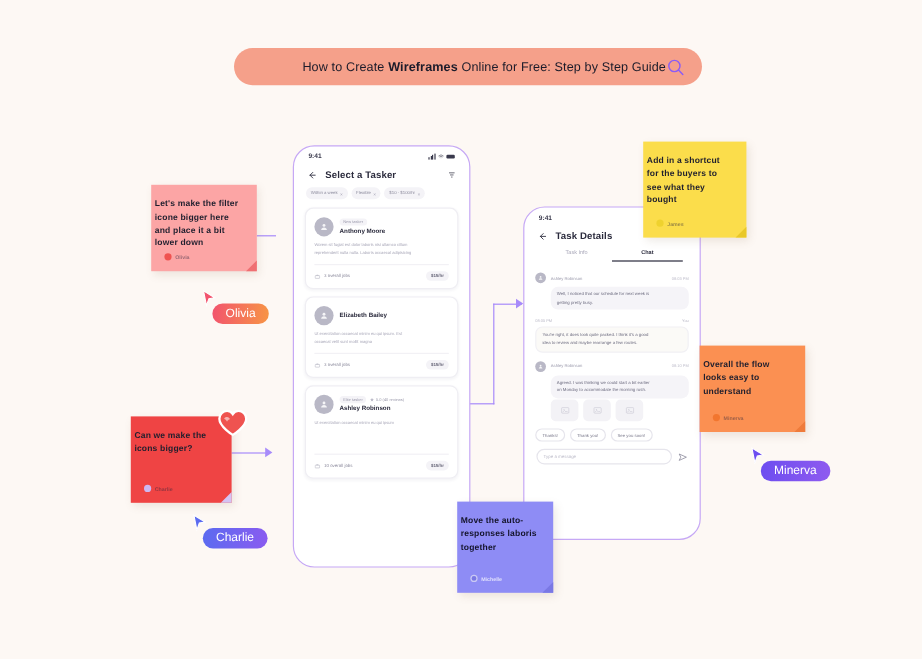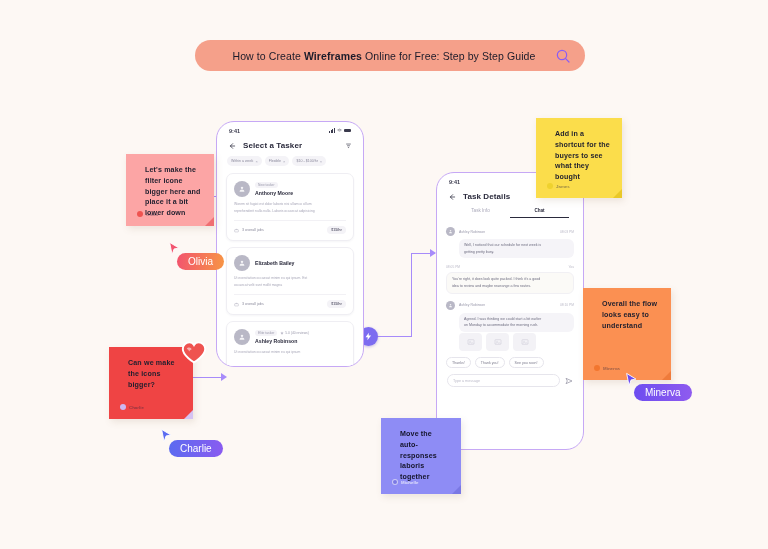--- a/index.html
+++ b/index.html
@@ -14,21 +14,21 @@
 
   
   .search-banner {
     position: absolute; left: 195px; top: 40px;
     width: 390px; height: 31px;
     background: #f5a08a; border-radius: 16px;
     display: flex; align-items: center; justify-content: center;
     padding: 0 14px 0 18px;
   }
   .search-banner .txt {
-    flex: 1; text-align: center;
+    flex: 1; text-align: right;
     font-size: 10.5px; color: #1b1b2a; letter-spacing: .1px;
     white-space: nowrap;
   }
   .search-banner .txt b { font-weight: 700; }
   .mag { width: 16px; height: 16px; flex: none; }
 
   
   .line { position: absolute; background: #a78bfa; }
   .lineh { height: 1.4px; }
   .linev { width: 1.4px; }
@@ -47,21 +47,21 @@
   }
 
   
   .phone {
     position: absolute;
     background: #fff;
     border: 1.6px solid #c6a8f5;
     border-radius: 18px;
     overflow: hidden;
   }
-  #phone1 { left: 216px; top: 121px; width: 148px; height: 246px; }
+  #phone1 { left: 244px; top: 121px; width: 148px; height: 352px; }
   #phone2 { left: 436px; top: 172px; width: 148px; height: 278px; }
 
   .notch-row {
     height: 15px; display: flex; align-items: center;
     justify-content: space-between; padding: 2px 12px 0 12px;
   }
   .clock { font-size: 5.5px; font-weight: 700; color: #3a3a4d; }
   .stat { display: flex; align-items: center; gap: 2px; }
   .bars { display: flex; align-items: flex-end; gap: .7px; }
   .bars i { display:block; width: 1px; background: #3a3a4d; }
@@ -143,21 +143,21 @@
   .quick { display: flex; gap: 4px; padding: 6px 9px 0 9px; }
   .qr { border: .8px solid #e6e5ec; border-radius: 9px; padding: 2.5px 5px;
         font-size: 3.6px; color: #7b7a8c; background:#fff; white-space:nowrap;}
   .composer { display: flex; align-items: center; gap: 5px; padding: 6px 10px 0 10px; }
   .inp { flex: 1; border: .8px solid #e6e5ec; border-radius: 7px;
          padding: 3.5px 5px; font-size: 3.7px; color: #bcbbc9; background:#fff;}
   .sendicon { width: 8px; height: 8px; flex:none; }
 
   
   .note {
-    position: absolute; padding: 11px 11px 0 19px;
+    position: absolute; padding: 11px 11px 0 3px;
     box-shadow: 2px 3px 7px rgba(120,90,60,.13);
   }
   .note .body {
     font-size: 7.1px; line-height: 1.52; font-weight: 700;
     color: #1f1f2e; letter-spacing: .15px;
   }
   .note .author {
     position: absolute; left: 11px; bottom: 9px;
     display: flex; align-items: center; gap: 3px;
   }
@@ -168,21 +168,21 @@
   #note-olivia { left: 126px; top: 154px; width: 88px; height: 72px; background: #fca5a5; }
   #note-olivia .fold { border-left: 9px solid transparent; border-bottom: 9px solid #ef6f72; }
   #note-james  { left: 536px; top: 118px; width: 86px; height: 80px; background: #fbdd4b; }
   #note-james .fold { border-left: 9px solid transparent; border-bottom: 9px solid #e9c828; }
   #note-charlie{ left: 109px; top: 347px; width: 84px; height: 72px; background: #ef4444; }
   #note-charlie .fold { border-left: 9px solid transparent; border-bottom: 9px solid #d5c3f3; }
   #note-michelle{left: 381px; top: 418px; width: 80px; height: 76px; background: #8e8cf5; }
   #note-michelle .body { color: #14142a; }
   #note-michelle .author .an { color: rgba(255,255,255,.72); }
   #note-michelle .fold { border-left: 9px solid transparent; border-bottom: 9px solid #7a78e4; }
-  #note-minerva{ left: 583px; top: 288px; width: 88px; height: 92px; background: #fb9052; }
+  #note-minerva{ left: 583px; top: 288px; width: 88px; height: 72px; background: #fb9052; }
   #note-minerva .fold { border-left: 9px solid transparent; border-bottom: 9px solid #ef7b3b; }
 
   
   .cursor { position: absolute; display: flex; flex-direction: column; }
   .cursor .ptr { width: 13px; height: 15px; }
   .cursor .pill {
     margin-left: 9px; margin-top: -3px;
     border-radius: 11px; padding: 3px 11px;
     color: #fff; font-size: 10px; font-weight: 400;
     white-space: nowrap;

